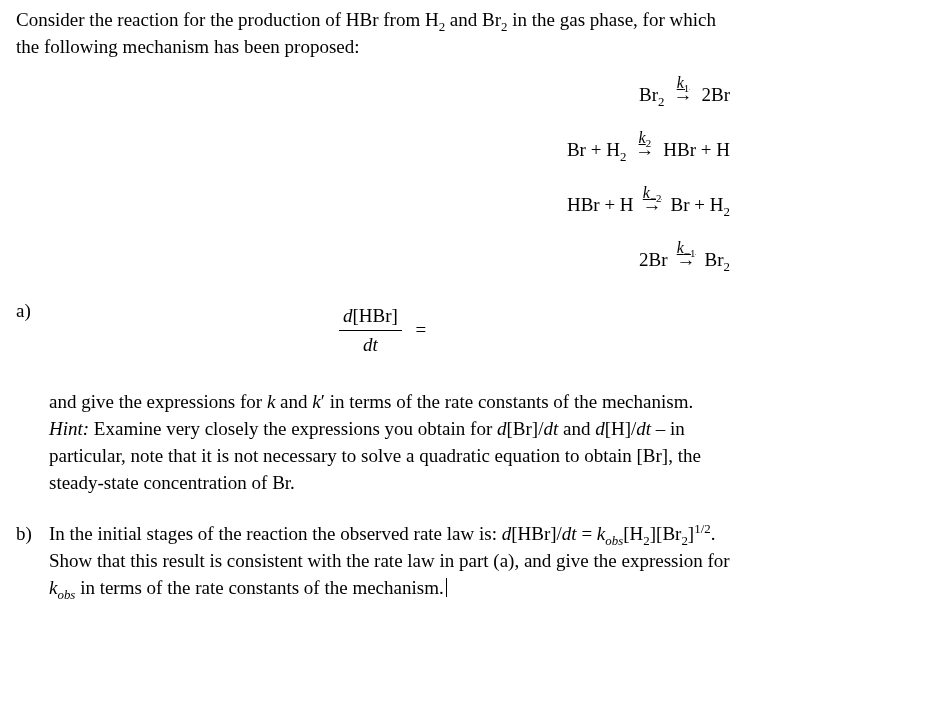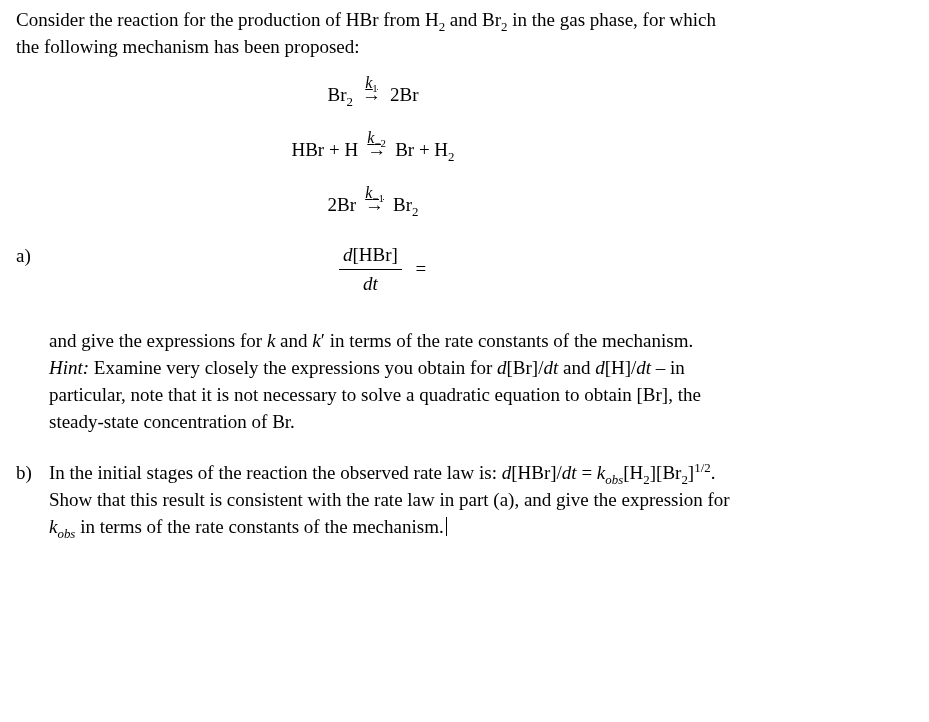--- a/index.html
+++ b/index.html
@@ -11,31 +11,31 @@
     font-family:"Liberation Serif", serif;
     font-size:19px;line-height:1.42;color:#000;
     cursor:text;
   }
   .intro{max-width:874px;}
   sub,sup{font-size:68%;line-height:0;}
   i{font-style:italic;}
 
   
   .mechanism{margin-top:6px;text-align:center;}
-  .rxn{padding-top:15px;margin-bottom:13px;white-space:nowrap;}
+  .rxn{padding-top:15px;margin-bottom:13px;white-space:nowrap;text-align:right;}
   .rxn-arrow{position:relative;display:inline-block;margin:0 9px;}
   .rxn-k{
     position:absolute;left:50%;bottom:calc(100% - 9px);
     transform:translateX(-50%);
     font-size:16px;line-height:1;white-space:nowrap;text-decoration:underline;
   }
   .arrow-glyph{display:inline-block;}
 
   
-  .eq{margin:0 0 0 0;text-align:center;}
+  .eq{margin:6px 0 0 0;text-align:center;}
   .frac{display:inline-block;vertical-align:middle;text-align:center;line-height:1.25;}
   .frac-num{display:block;padding:0 4px 2px;border-bottom:1.3px solid #000;}
   .frac-den{display:block;padding:2px 4px 0;}
   .eq-equals{display:inline-block;vertical-align:middle;margin:0 9px;}
 
   
   .li{display:flex;margin-top:24px;}
   .li-marker{flex:none;width:33px;}
   .li-body{flex:1;max-width:862px;}
   .outro-block{margin-top:33px;}
@@ -51,20 +51,23 @@
 <div class="page">
 
   <div class="intro">Consider the reaction for the production of HBr from H<sub>2</sub> and Br<sub>2</sub> in the gas phase, for which the following mechanism has been proposed:</div>
 
   <div class="mechanism">
 
     <div class="rxn">
       <span>Br<sub>2</sub></span><span class="rxn-arrow"><span class="rxn-k"><i>k</i><sub>1</sub></span><span class="arrow-glyph">→</span></span><span>2Br</span>
     </div>
 
+    <div class="rxn">
+      <span>Br + H<sub>2</sub></span><span class="rxn-arrow"><span class="rxn-k"><i>k</i><sub>2</sub></span><span class="arrow-glyph">→</span></span><span>HBr + H</span>
+    </div>
 
 
     <div class="rxn">
       <span>HBr + H</span><span class="rxn-arrow"><span class="rxn-k"><i>k</i><sub>−2</sub></span><span class="arrow-glyph">→</span></span><span>Br + H<sub>2</sub></span>
     </div>
 
     <div class="rxn">
       <span>2Br</span><span class="rxn-arrow"><span class="rxn-k"><i>k</i><sub>−1</sub></span><span class="arrow-glyph">→</span></span><span>Br<sub>2</sub></span>
     </div>
 

